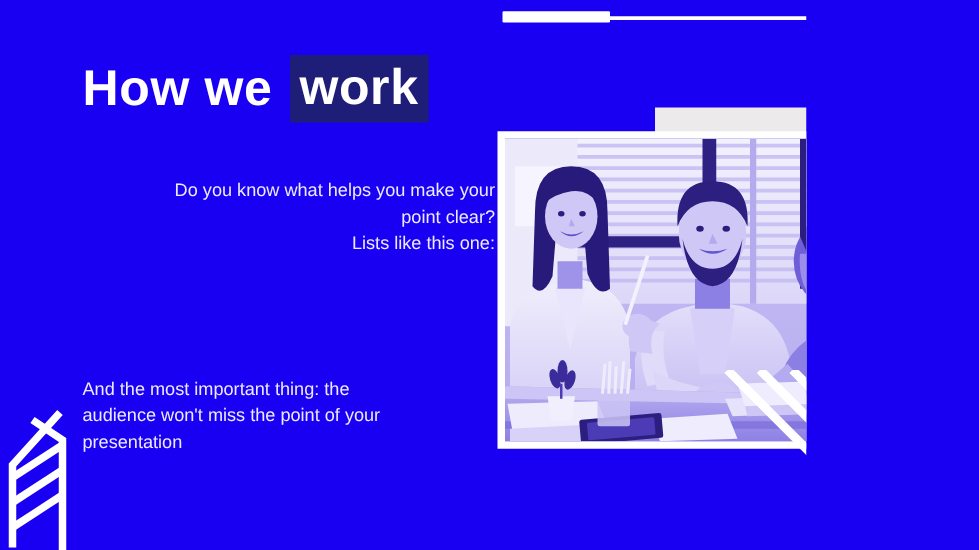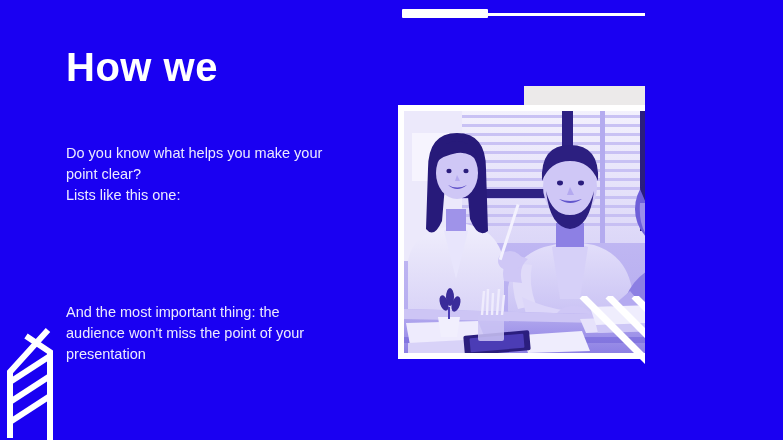--- a/index.html
+++ b/index.html
@@ -41,21 +41,21 @@
     padding:3px 8px 5px 8px;
     margin-left:2px;
   }
 
   
   .para{
     position:absolute;color:#eceaff;
     font-size:14.5px;line-height:21px;
     white-space:pre-line;
   }
-  .para-intro{left:66px;top:143px;width:330px;}
+  .para-intro{left:66px;top:143px;width:330px;text-align:right;}
   .para-outro{left:66px;top:302px;width:300px;}
 
   .bullets{
     position:absolute;left:66px;top:215px;
     list-style:none;margin:0;padding:0;
   }
   .bullets li{
     position:relative;
     color:#eceaff;font-size:14.5px;line-height:22px;
     padding-left:44px;
@@ -89,20 +89,21 @@
 </head>
 <body>
 
 <div id="slide">
 
   <div class="rule-thick"></div>
   <div class="rule-thin"></div>
 
   <div class="title-wrap">
     <span class="title-a">How we </span>
+      <span class="title-hl">work</span>
   </div>
 
   <div class="para para-intro">Do you know what helps you make your
 point clear?
 Lists like this one:</div>
 
 
   <div class="para para-outro">And the most important thing: the
 audience won't miss the point of your
 presentation</div>

